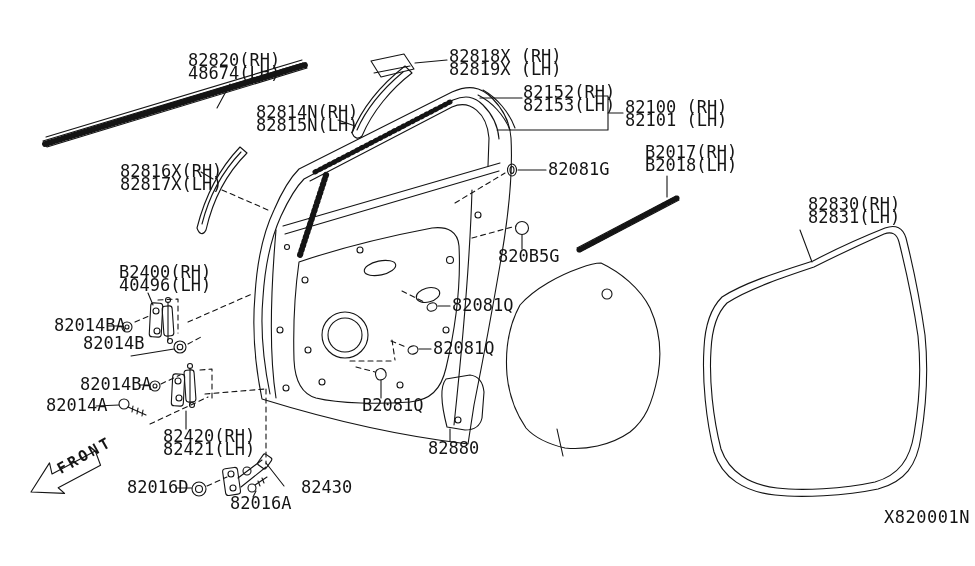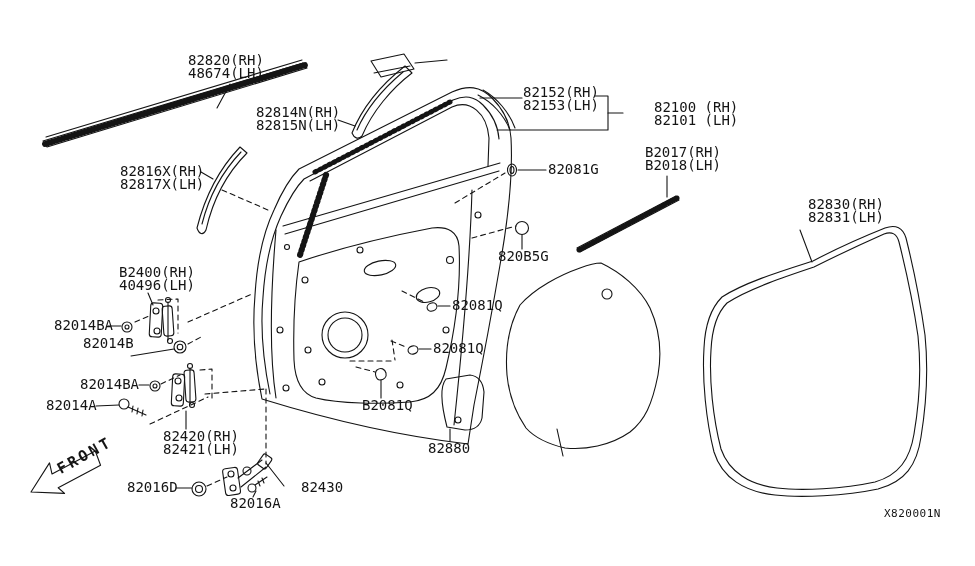--- a/index.html
+++ b/index.html
@@ -2,32 +2,32 @@
 <html><head>
 <meta charset="utf-8">
 <style>
   html,body{margin:0;padding:0;background:#fff;}
   .stage{
     position:relative;width:975px;height:566px;background:#ffffff;
     font-family:"DejaVu Sans Mono","Liberation Mono",monospace;overflow:hidden;
   }
   svg.art{position:absolute;left:0;top:0;}
   .lbl{
-    position:absolute;color:#141414;font-size:14px;line-height:13px;
+    position:absolute;color:#141414;font-size:17px;line-height:13px;
     white-space:pre;letter-spacing:0px;text-align:right;
   }
   .lbl span{display:block;}
   .front-label{
     position:absolute;left:54px;top:462px;color:#141414;
     font-size:15px;letter-spacing:3px;font-weight:bold;
     transform:rotate(-29deg);transform-origin:left top;white-space:pre;
   }
   .diagram-code{
     position:absolute;left:884px;top:507px;color:#141414;
-    font-size:11px;letter-spacing:0.5px;white-space:pre;
+    font-size:17px;letter-spacing:0.5px;white-space:pre;
   }
 </style>
 </head>
 <body>
 
 <div class="stage">
 
   <svg class="art" width="975" height="566" viewBox="0 0 975 566" stroke="#141414" fill="none" stroke-width="1.1" stroke-linecap="round" stroke-linejoin="round">
 
     <g>
@@ -221,23 +221,24 @@
     </g>
 
     <g>
       <g transform="translate(31,492) rotate(-28)">
         <path d="M0,0 L30,-17 L27,-6 L76,-6 L74,9 L26,9 L29,17 Z"></path>
       </g>
     </g>
   </svg>
 
   <div class="lbl" style="left:188px;top:54px"><span>82820(RH)</span><span>48674(LH)</span></div>
+  <div class="lbl" style="left:449px;top:50px"><span>82818X (RH)</span><span>82819X (LH)</span></div>
   <div class="lbl" style="left:256px;top:106px"><span>82814N(RH)</span><span>82815N(LH)</span></div>
   <div class="lbl" style="left:523px;top:86px"><span>82152(RH)</span><span>82153(LH)</span></div>
-  <div class="lbl" style="left:654px;top:101px"><span>82100 (RH)</span><span>82101 (LH)</span></div>
+  <div class="lbl" style="left:625px;top:101px"><span>82100 (RH)</span><span>82101 (LH)</span></div>
   <div class="lbl" style="left:120px;top:165px"><span>82816X(RH)</span><span>82817X(LH)</span></div>
   <div class="lbl" style="left:548px;top:163px">82081G</div>
   <div class="lbl" style="left:645px;top:146px"><span>B2017(RH)</span><span>B2018(LH)</span></div>
   <div class="lbl" style="left:498px;top:250px">820B5G</div>
   <div class="lbl" style="left:808px;top:198px"><span>82830(RH)</span><span>82831(LH)</span></div>
   <div class="lbl" style="left:119px;top:266px"><span>B2400(RH)</span><span>40496(LH)</span></div>
   <div class="lbl" style="left:54px;top:319px">82014BA</div>
   <div class="lbl" style="left:83px;top:337px">82014B</div>
   <div class="lbl" style="left:80px;top:378px">82014BA</div>
   <div class="lbl" style="left:46px;top:399px">82014A</div>

